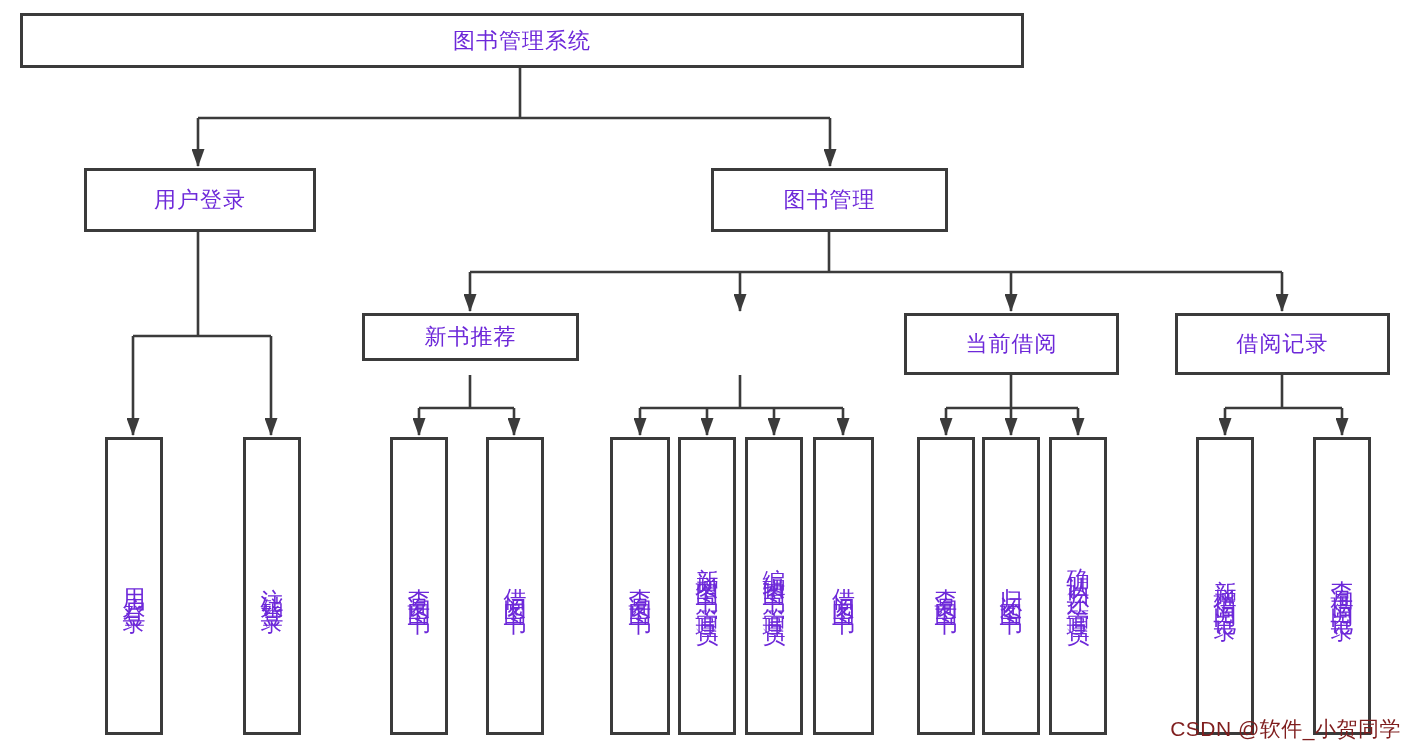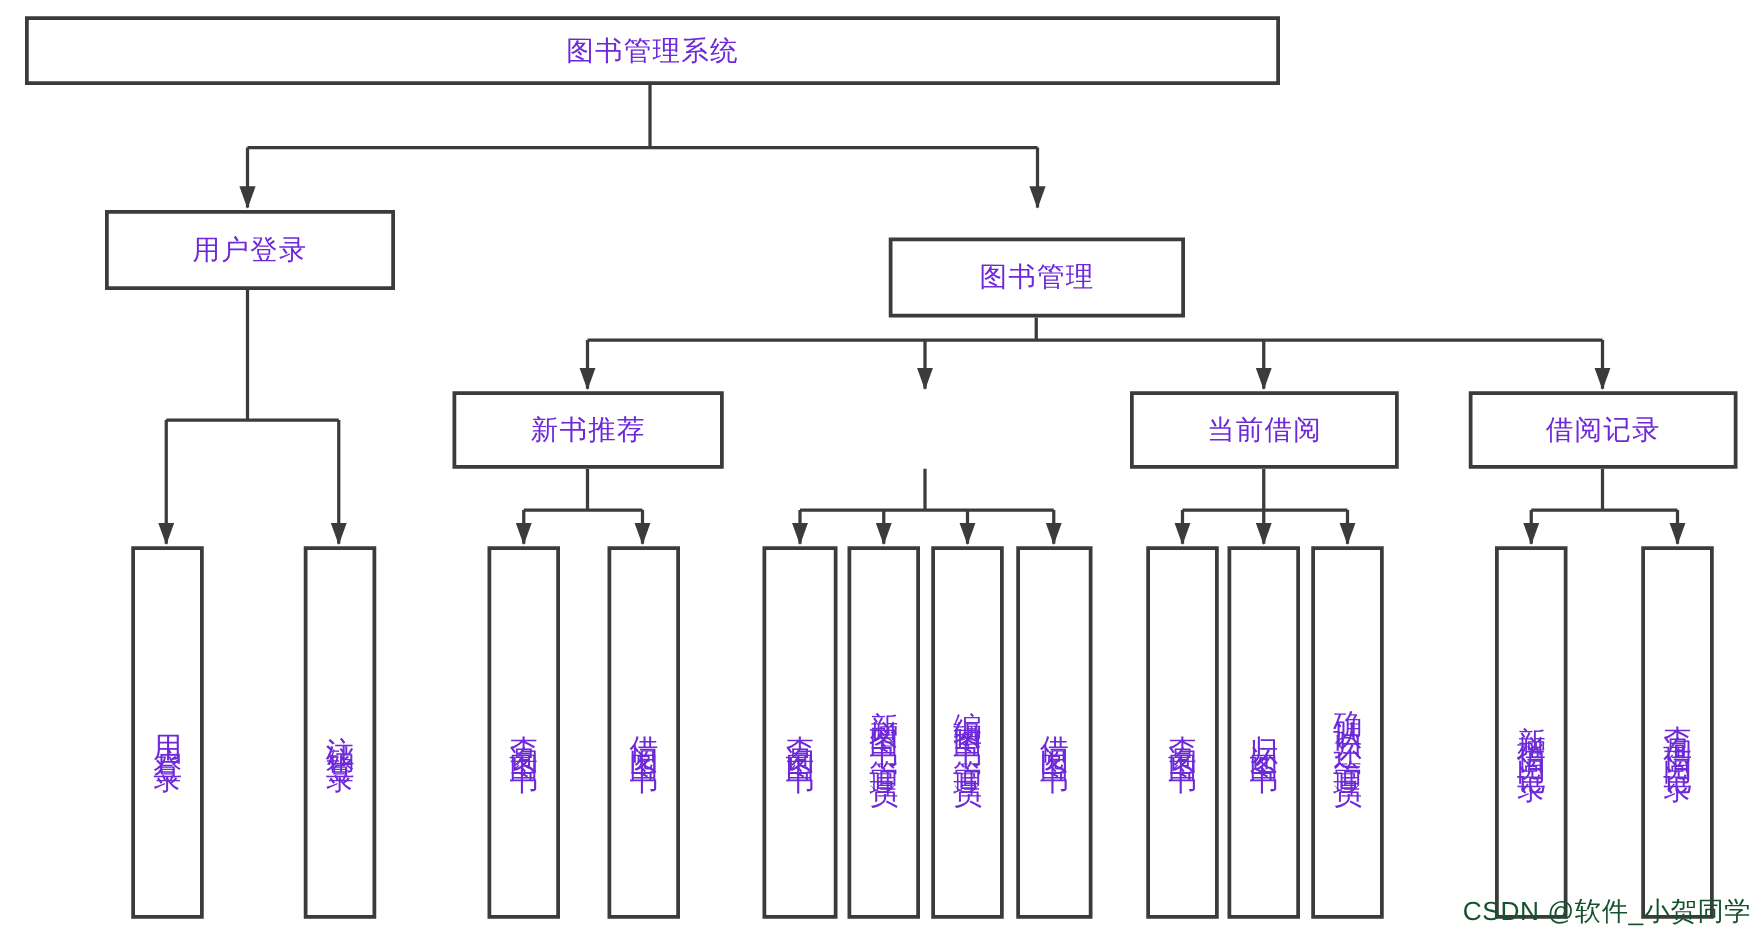--- a/index.html
+++ b/index.html
@@ -28,37 +28,37 @@
   .box.v span{
     writing-mode:vertical-rl;
     text-orientation:upright;
     font-size:23px;
     letter-spacing:8px;
     line-height:1;
   }
   
   #n-root{left:20px;top:13px;width:1004px;height:55px;}
   #n-l2a{left:84px;top:168px;width:232px;height:64px;}
-  #n-l2b{left:711px;top:168px;width:237px;height:64px;margin-top:22px;}
-  #n-l3a{left:362px;top:313px;width:217px;height:62px;font-family:Liberation Mono, monospace;}
+  #n-l2b{left:711px;top:168px;width:237px;height:64px;}
+  #n-l3a{left:362px;top:313px;width:217px;height:48px;font-family:Liberation Mono, monospace;}
   #n-l3b{left:633px;top:313px;width:215px;height:62px;}
   #n-l3c{left:904px;top:313px;width:215px;height:62px;}
   #n-l3d{left:1175px;top:313px;width:215px;height:62px;}
   .leaf{top:437px;height:298px;width:58px;}
   #n-ua{left:105px;} #n-ub{left:243px;}
   #n-ra{left:390px;} #n-rb{left:486px;}
   #n-ba{left:610px;width:60px;} #n-bb{left:678px;} #n-bc{left:745px;} #n-bd{left:813px;width:61px;}
   #n-ca{left:917px;} #n-cb{left:982px;} #n-cc{left:1049px;}
   #n-da{left:1196px;} #n-db{left:1313px;}
   .watermark{
     position:absolute;
     right:4px;bottom:4px;
     z-index:5;
     font-size:21px;
-    color:#14532d;
+    color:#7f1d1d;
     letter-spacing:0.5px;
     white-space:nowrap;
   }
 </style>
 </head>
 <body>
 
 <div class="stage">
 
   <svg class="wires" width="1405" height="747" viewBox="0 0 1405 747">

